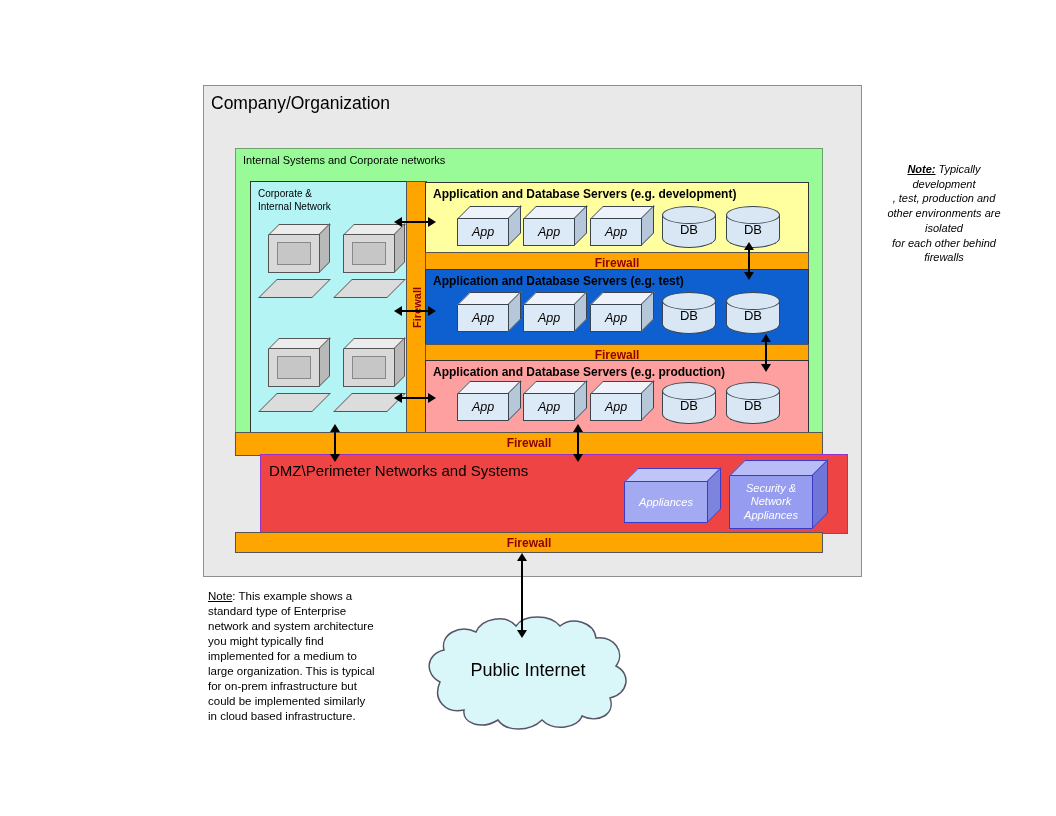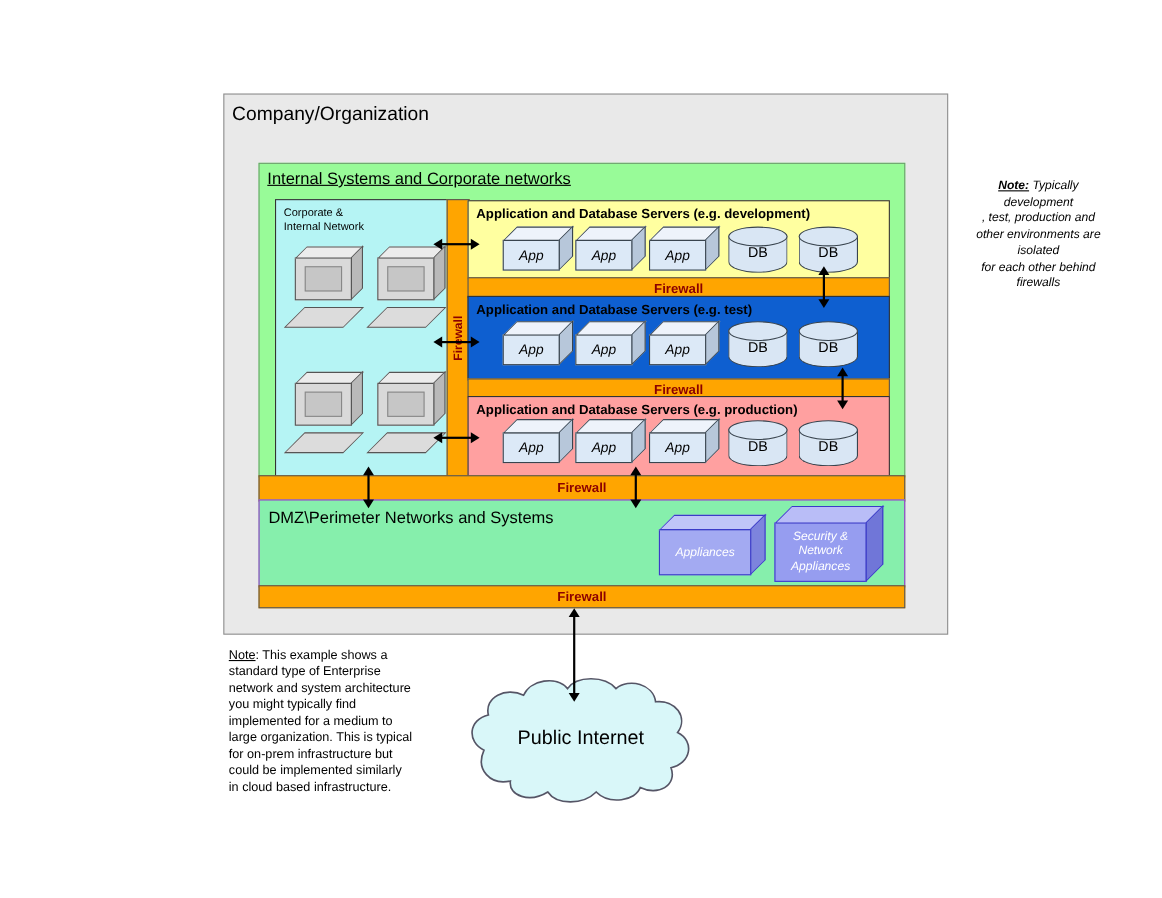--- a/index.html
+++ b/index.html
@@ -5,33 +5,33 @@
   html,body{margin:0;padding:0;background:#fff;}
   #page{position:relative;width:1056px;height:816px;background:#ffffff;
         font-family:"Liberation Sans", sans-serif;color:#000;overflow:hidden;}
   .abs{position:absolute;}
   .pre{white-space:pre-line;}
 
   
   .outer-box{background:#e9e9e9;border:1px solid #8f8f8f;}
   .company-title{font-size:17.5px;}
   .green-box{background:#98fb98;border:1px solid #6ea06e;}
-  .green-title{font-size:15px;text-decoration:underline;}
+  .green-title{font-size:11px;}
   .cyan-box{background:#b5f4f4;border:1px solid #333;}
   .cyan-title{font-size:10px;font-weight:normal;line-height:1.3;}
   .sec{border:1px solid #333;}
   .sec-dev{background:#ffffa0;}
   .sec-test{background:#0e5fd0;}
   .sec-prod{background:#ffa0a0;}
   .sec-title{font-size:12px;font-weight:bold;}
   .fw-bar{background:#ffa500;border:1px solid #555;text-align:center;}
   .fw-label{font-size:12px;font-weight:bold;color:#8b0000;line-height:15px;}
   .fw-strip{background:#ffa500;border:1px solid #555;display:flex;align-items:center;justify-content:center;}
   .fw-vlabel{writing-mode:vertical-rl;transform:rotate(180deg);font-size:11px;font-weight:bold;color:#8b0000;}
-  .dmz-box{background:#86efac;border:1px solid #9932cc;}
+  .dmz-box{background:#ef4444;border:1px solid #9932cc;margin-left:25px;}
   .dmz-title{font-size:15px;}
 
   
   .cuboid{position:absolute;border:1px solid var(--bc);background:var(--front);font-style:italic;}
   .cuboid::before{content:"";position:absolute;left:-1px;bottom:100%;width:100%;height:var(--d);
       background:var(--top);border:1px solid var(--bc);transform-origin:0 100%;transform:skewX(-45deg);}
   .cuboid::after{content:"";position:absolute;top:-1px;left:100%;width:var(--d);height:100%;
       background:var(--side);border:1px solid var(--bc);transform-origin:0 0;transform:skewY(-45deg);}
   .app-box{--d:11px;--front:#dce9f7;--top:#eef3fb;--side:#b7c7da;--bc:#39444e;
       width:50px;height:26px;display:flex;align-items:center;justify-content:center;font-size:12.5px;}

